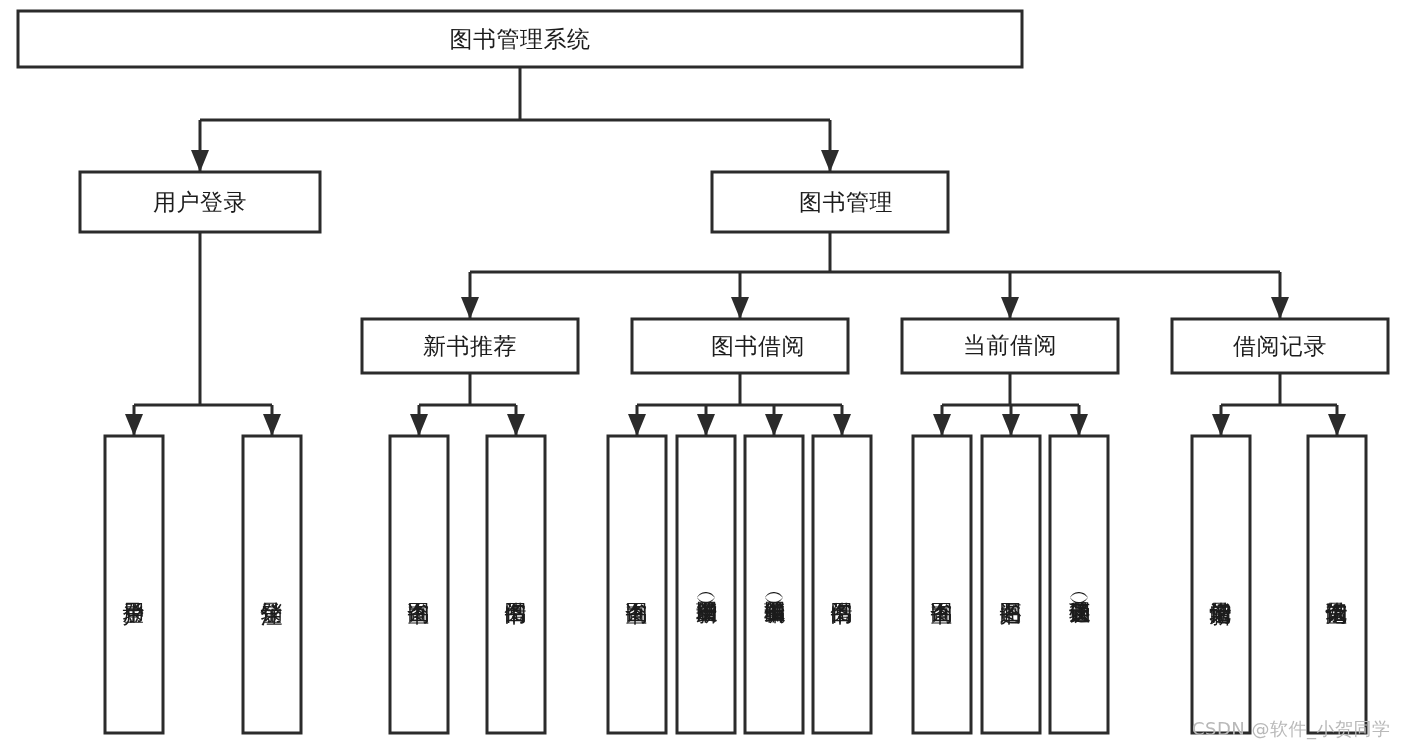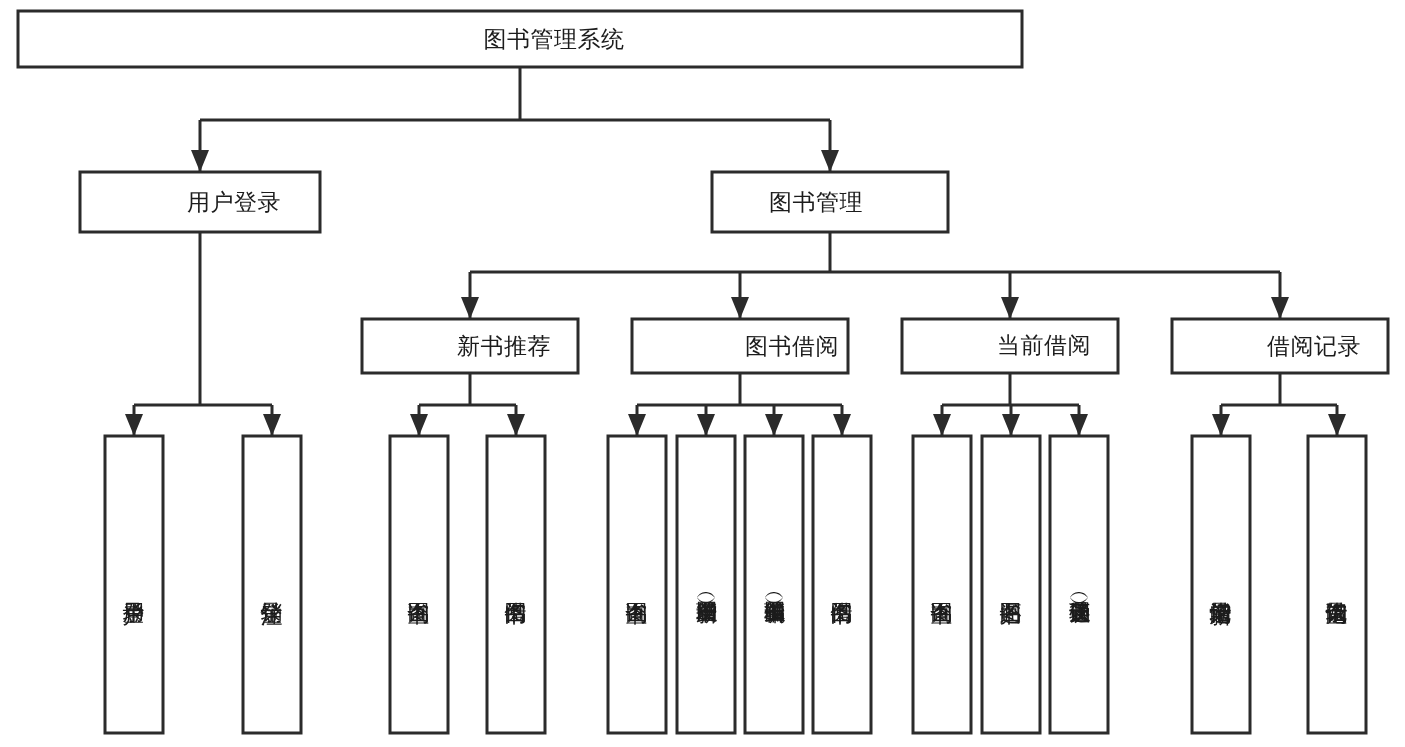--- a/index.html
+++ b/index.html
@@ -49,21 +49,20 @@
     justify-content: center;
     color: #1c1c1c;
     text-align: center;
     pointer-events: none;
     white-space: nowrap;
   }
   .node-label.horizontal {
     font-size: 23px;
     line-height: 1;
     letter-spacing: 0.5px;
-    margin-left: 34px;
   }
   .node-label.vertical {
     writing-mode: vertical-rl;
     text-orientation: upright;
     font-size: 22px;
     line-height: 1.32;
     letter-spacing: 0px;
     white-space: normal;
   }
   .node-label.vertical.tight {
@@ -161,34 +160,35 @@
         <path d="M 1221 405 L 1221 436" class="connector"></path>
         <polygon points="1212,414 1230,414 1221,436" class="arrow-head"></polygon>
         <path d="M 1337 405 L 1337 436" class="connector"></path>
         <polygon points="1328,414 1346,414 1337,436" class="arrow-head"></polygon>
       </g>
   </svg>
 
   <div id="label-layer">
       <div class="node-label horizontal" style="left: 18px; top: 11px; width: 1004px; height: 56px;">图书管理系统</div>
       <div class="node-label horizontal" style="left: 80px; top: 172px; width: 240px; height: 60px; text-align: center;">用户登录</div>
-      <div class="node-label horizontal" style="left: 688px; top: 172px; width: 188px; height: 60px;">图书管理</div>
+      <div class="node-label horizontal" style="left: 752px; top: 172px; width: 188px; height: 60px;">图书管理</div>
       <div class="node-label horizontal" style="left: 362px; top: 319px; width: 216px; height: 54px;">新书推荐</div>
       <div class="node-label horizontal" style="left: 632px; top: 319px; width: 252px; height: 54px;">图书借阅</div>
       <div class="node-label horizontal" style="left: 902px; top: 319px; width: 216px; height: 52px;">当前借阅</div>
       <div class="node-label horizontal" style="left: 1172px; top: 319px; width: 216px; height: 54px;">借阅记录</div>
       <div class="node-label vertical" style="left: 105px; top: 436px; width: 58px; height: 297px;">用户登录</div>
       <div class="node-label vertical" style="left: 243px; top: 436px; width: 58px; height: 297px;">注销登录</div>
       <div class="node-label vertical" style="left: 390px; top: 436px; width: 58px; height: 297px;">查询图书</div>
       <div class="node-label vertical" style="left: 487px; top: 436px; width: 58px; height: 297px;">借阅图书</div>
       <div class="node-label vertical" style="left: 608px; top: 436px; width: 58px; height: 297px;">查询图书</div>
       <div class="node-label vertical tight" style="left: 677px; top: 436px; width: 58px; height: 297px;">新增图书（管理员）</div>
       <div class="node-label vertical tight" style="left: 745px; top: 436px; width: 58px; height: 297px;">编辑图书（管理员）</div>
       <div class="node-label vertical" style="left: 813px; top: 436px; width: 58px; height: 297px;">借阅图书</div>
       <div class="node-label vertical" style="left: 913px; top: 436px; width: 58px; height: 297px;">查询图书</div>
       <div class="node-label vertical" style="left: 982px; top: 436px; width: 58px; height: 297px;">归还图书</div>
       <div class="node-label vertical tight" style="left: 1050px; top: 436px; width: 58px; height: 297px;">确认归还（管理员）</div>
       <div class="node-label vertical" style="left: 1192px; top: 436px; width: 58px; height: 297px;">新增借阅记录</div>
       <div class="node-label vertical" style="left: 1308px; top: 436px; width: 58px; height: 297px;">查询借阅记录</div>
     </div>
 
+  <div class="watermark">CSDN @软件_小贺同学</div>
 
 </div>
 
 </body></html>

